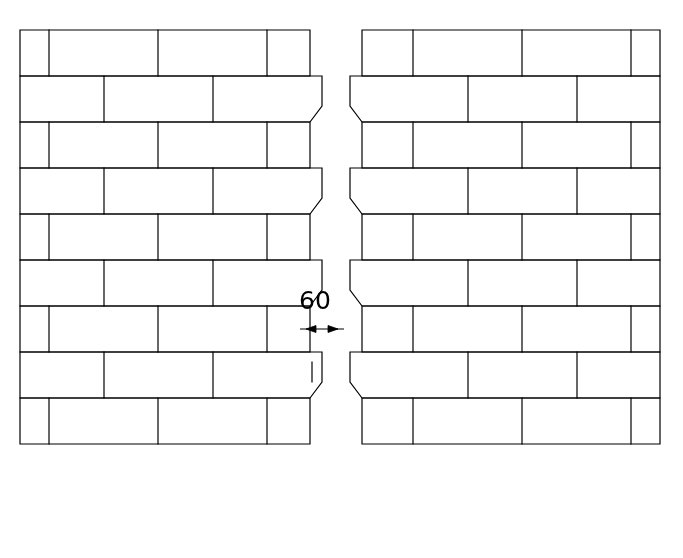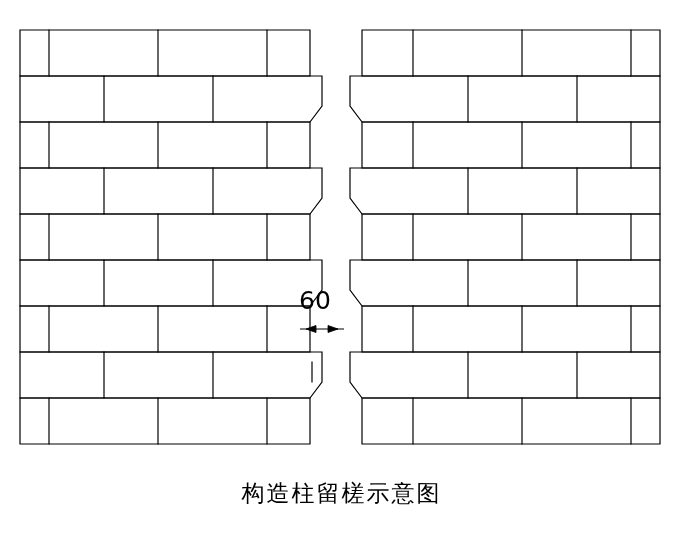--- a/index.html
+++ b/index.html
@@ -184,15 +184,14 @@
 
       <path d="M 306 329 L 316 325.5 L 316 332.5 Z" fill="#000000" stroke="#000000" stroke-width="0.8"></path>
 
       <path d="M 338 329 L 328 325.5 L 328 332.5 Z" fill="#000000" stroke="#000000" stroke-width="0.8"></path>
 
       <text class="dim-text" x="299" y="309" text-anchor="start">60</text>
     </g>
 
   </svg>
 
-  <div class="title-caption">构造柱留槎示意图</div>
 
 </div>
 
 </body></html>

